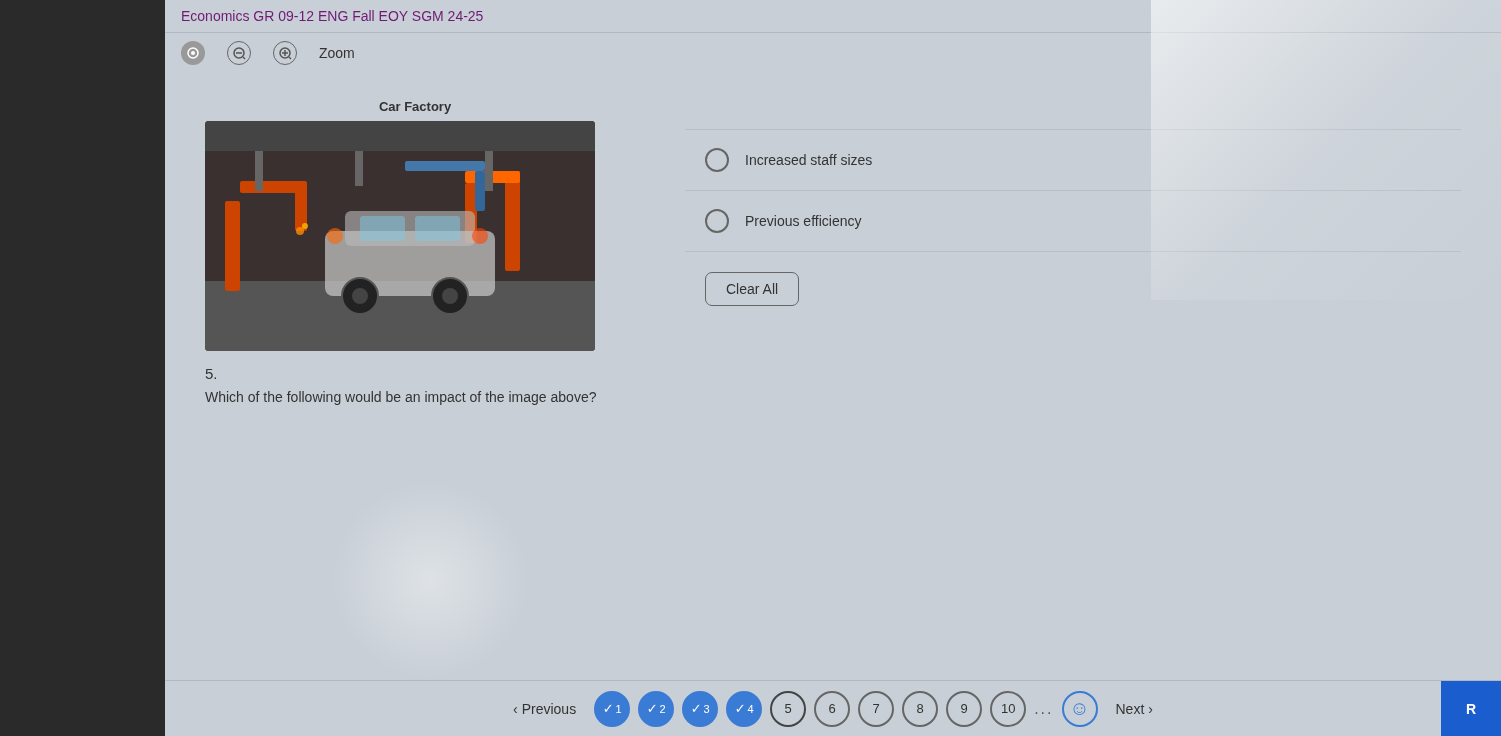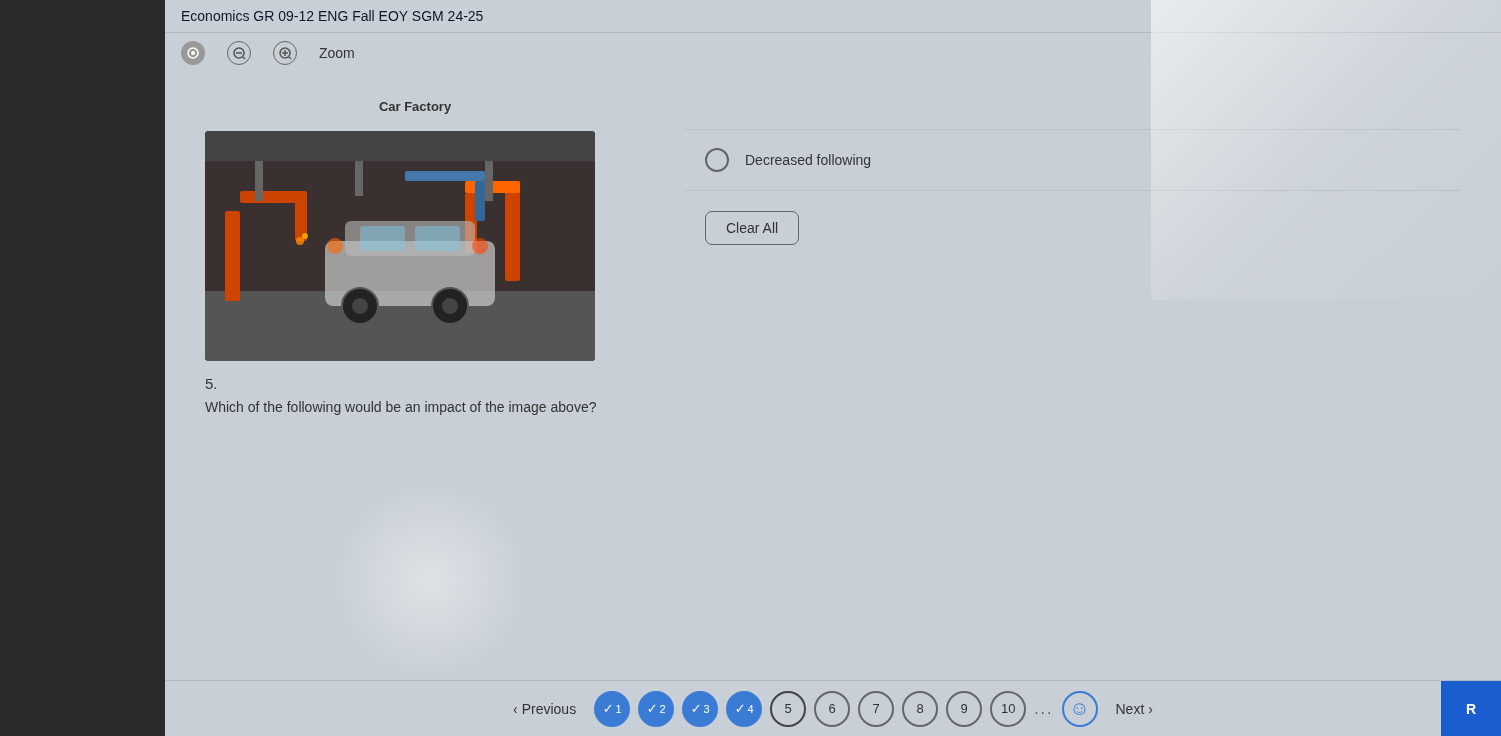--- a/index.html
+++ b/index.html
@@ -37,21 +37,21 @@
       display: flex;
       align-items: center;
       padding: 8px 16px;
       gap: 10px;
       background-color: #c8cfd6;
       border-bottom: 1px solid #b0b8c1;
     }
 
     .toolbar-title {
       font-size: 14px;
-      color: #0f172a;
+      color: #701a75;
       font-weight: normal;
       text-align: center;
     }
 
     .toolbar-icons {
       display: flex;
       align-items: center;
       gap: 22px;
       margin-top: 4px;
       padding: 4px 16px;
@@ -84,21 +84,21 @@
     
     .question-left {
       flex: 0 0 auto;
       width: 420px;
     }
 
     .image-title {
       text-align: center;
       font-size: 13px;
       color: #333;
-      margin-bottom: 17px;
+      margin-bottom: 7px;
       font-weight: bold;
     }
 
     .car-factory-image {
       width: 390px;
       height: 230px;
       background: linear-gradient(135deg, #8B4513 0%, #d2691e 20%, #cc4400 35%, #ff6600 50%, #444 60%, #222 75%, #555 90%);
       border-radius: 4px;
       overflow: hidden;
       position: relative;
@@ -385,21 +385,25 @@
           <rect x="270" y="50" width="10" height="40" fill="#336699" rx="2"></rect>
         </svg>
       </div>
       <div class="question-number">5.</div>
       <div class="question-text">Which of the following would be an impact of the image above?</div>
     </div>
 
     <div class="answer-choices">
       <div class="answer-option">
         <div class="radio-circle"></div>
-        <span class="answer-label">Decreased following</span>
+        <span class="answer-label">Increased staff sizes</span>
+      </div>
+      <div class="answer-option">
+        <div class="radio-circle"></div>
+        <span class="answer-label">Previous efficiency</span>
       </div>
 
       <div class="clear-all-container">
         <button class="clear-all-btn">Clear All</button>
       </div>
     </div>
 
   </div>
 
   <div class="glare"></div>

